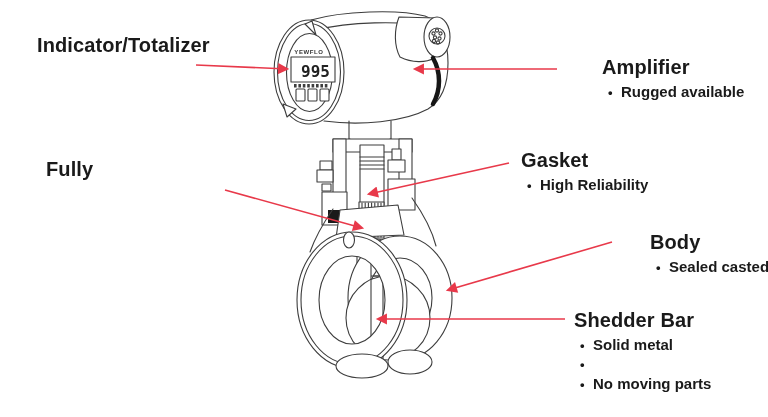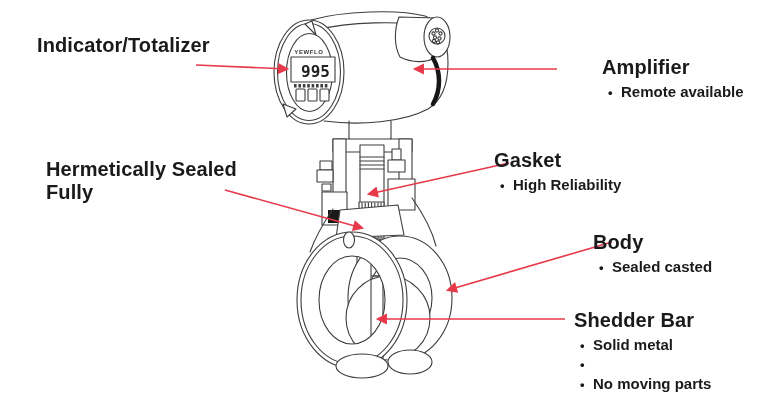--- a/index.html
+++ b/index.html
@@ -142,38 +142,37 @@
     </svg>
 
 <div class="callout" style="left: 37px; top: 34px;">
       <div class="heading">Indicator/Totalizer</div>
     </div>
     <div class="callout" style="left: 578px; top: 56px; margin-left: 24px;">
       <div class="heading">Amplifier</div>
       <div class="bullets">
         <div class="bullet">
           <span class="dot">•</span>
-          <span>Remote available</span>
+          <span>Rugged available</span>
         </div>
       </div>
     </div>
-    <div class="callout" style="left: 494px; top: 149px;">
+    <div class="callout" style="left: 521px; top: 149px;">
       <div class="heading">Gasket</div>
       <div class="bullets">
         <div class="bullet">
           <span class="dot">•</span>
           <span>High Reliability</span>
         </div>
       </div>
     </div>
     <div class="callout" style="left: 46px; top: 158px;">
-      <div class="heading">Hermetically Sealed</div>
       <div class="heading">Fully</div>
     </div>
-    <div class="callout" style="left: 593px; top: 231px;">
+    <div class="callout" style="left: 650px; top: 231px;">
       <div class="heading">Body</div>
       <div class="bullets">
         <div class="bullet">
           <span class="dot">•</span>
           <span>Sealed casted</span>
         </div>
       </div>
     </div>
     <div class="callout" style="left: 574px; top: 309px;">
       <div class="heading">Shedder Bar</div>

